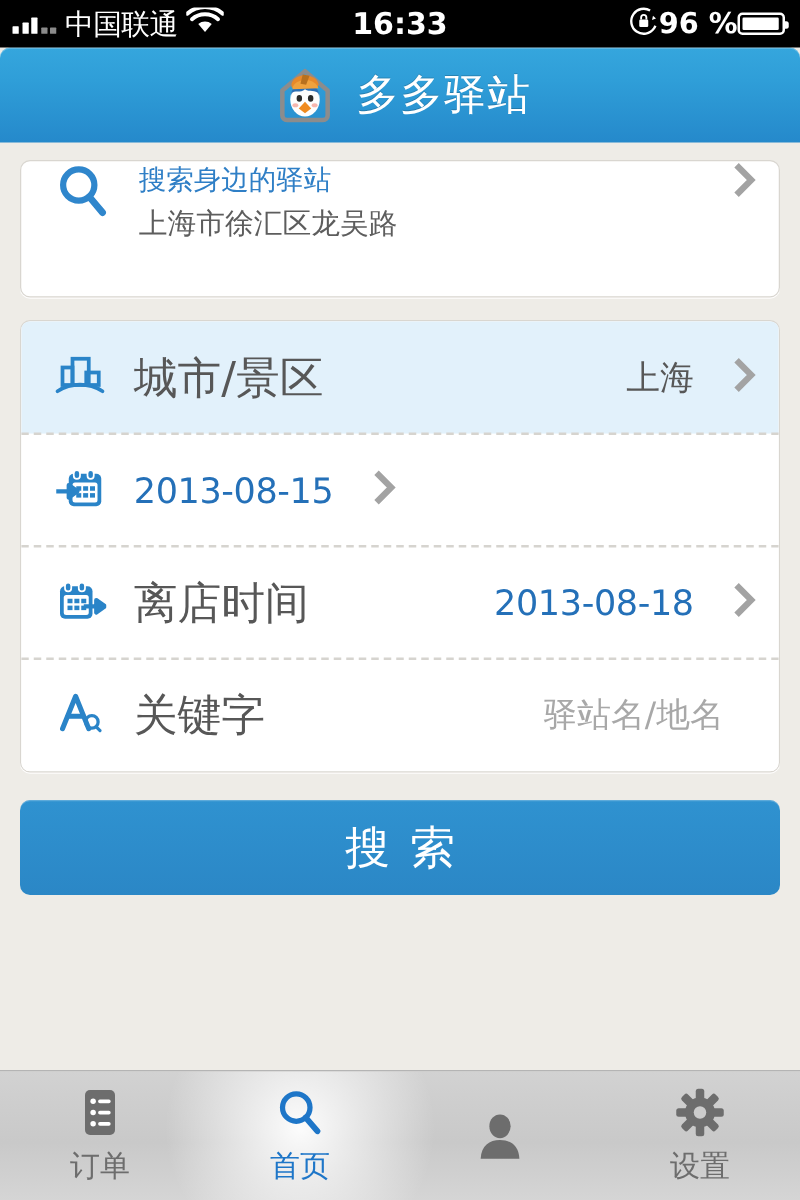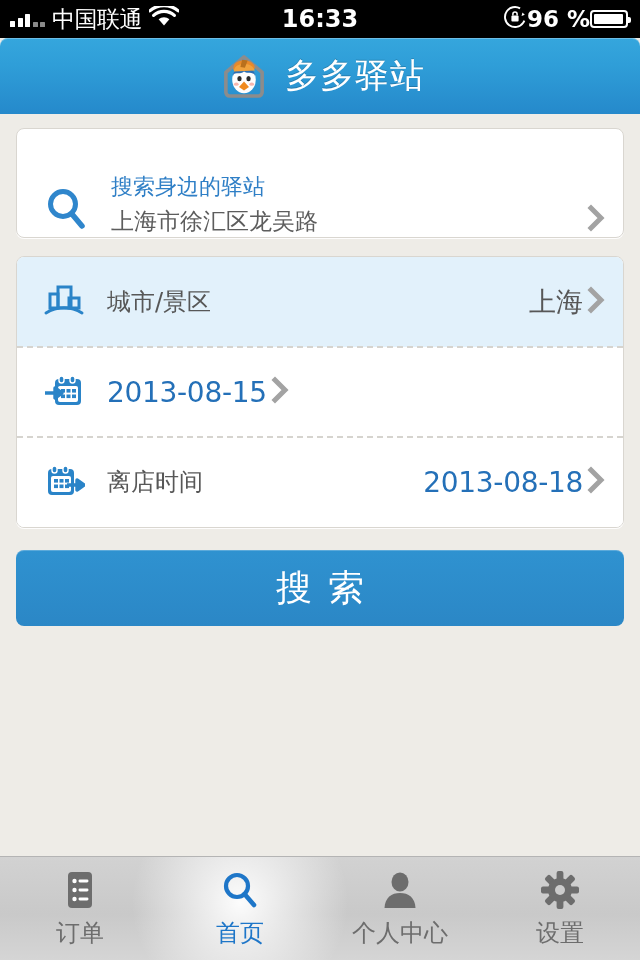--- a/index.html
+++ b/index.html
@@ -107,21 +107,21 @@
     background: #ffffff;
     border: 1px solid #d9d6d0;
     border-radius: 8px;
     box-shadow: 0 1px 0 rgba(255,255,255,0.9);
   }
 
   
   .nearby {
     height: 110px;
     display: flex;
-    align-items: flex-end;
+    align-items: flex-start;
     padding: 0 18px 0 26px;
     margin-bottom: 18px;
   }
   .nearby .mg { flex: 0 0 auto; width: 48px; height: 48px; margin-right: 20px; }
   .nearby .texts { flex: 1 1 auto; display: flex; flex-direction: column; gap: 4px; }
   .nearby-title {
     color: #2f7fc6;
     font-size: 22px;
   }
   .nearby-sub {
@@ -144,28 +144,28 @@
   .row + .row::before {
     content: "";
     position: absolute;
     left: 0; right: 0; top: -1px;
     border-top: 2px dashed #d6d4cf;
   }
   .row.active { background: #e2f1fb; }
   .row .ico { flex: 0 0 auto; width: 42px; height: 42px; margin-right: 22px; }
   .row .label {
     flex: 1 1 auto;
-    font-size: 24px;
+    font-size: 35px;
     color: #575757;
   }
   .row .value {
     flex: 0 0 auto;
     font-size: 27px;
     color: #575757;
-    margin-right: 4px;
+    margin-right: 32px;
   }
   .row .value.blue  { color: #2470b8; font-size: 28px; letter-spacing: -0.3px; }
   .row .value.muted { color: #a8a8a8; }
   .row .value.nochev { margin-right: 26px; }
 
   
   .search-btn {
     margin-top: 22px;
     height: 76px;
     background: linear-gradient(to bottom, #2f92d0 0%, #2b87c6 100%);
@@ -362,20 +362,32 @@
         </span>
         <span class="label">离店时间</span>
         <span class="value blue">2013-08-18</span>
         <span>
           <svg class="chev" viewBox="0 0 18 30">
               <polyline points="4,5 14,15 4,25" fill="none" stroke="#a3a3a3" stroke-width="5" stroke-linecap="square"></polyline>
             </svg>
         </span>
       </div>
 
+      <div class="row">
+        <span>
+          <svg class="ico" viewBox="0 0 42 42">
+            <path d="M7 34 L17.5 8 L28 34" fill="none" stroke="#2a84c8" stroke-width="4" stroke-linecap="round" stroke-linejoin="round"></path>
+            <line x1="11.5" y1="24" x2="23.5" y2="24" stroke="#2a84c8" stroke-width="4" stroke-linecap="round"></line>
+            <circle cx="30.5" cy="28.5" r="5" fill="none" stroke="#2a84c8" stroke-width="2.6"></circle>
+            <line x1="34" y1="32.5" x2="37" y2="35.5" stroke="#2a84c8" stroke-width="2.6" stroke-linecap="round"></line>
+          </svg>
+        </span>
+        <span class="label">关键字</span>
+        <span class="value muted nochev">驿站名/地名</span>
+      </div>
 
 
     </div>
 
     <button class="search-btn">搜索</button>
 
     <div class="spacer"></div>
   </div>
 
   <div class="tabbar">
@@ -407,21 +419,20 @@
       <span class="tlabel">首页</span>
     </div>
 
     <div class="tab">
       <span>
         <svg class="tico" viewBox="0 0 42 42">
           <ellipse cx="21" cy="13" rx="8.5" ry="9.5" fill="#6d6d6d"></ellipse>
           <path d="M5.5 39 C6 28.5 12.5 24 21 24 C29.5 24 36 28.5 36.5 39 Z" fill="#6d6d6d"></path>
         </svg>
       </span>
-      <span class="tlabel">个人中心</span>
     </div>
 
     <div class="tab">
       <span>
         <svg class="tico" viewBox="0 0 42 42">
           <g fill="#6d6d6d">
             <rect x="17.6" y="2" width="6.8" height="38" rx="2"></rect>
             <rect x="17.6" y="2" width="6.8" height="38" rx="2" transform="rotate(45 21 21)"></rect>
             <rect x="17.6" y="2" width="6.8" height="38" rx="2" transform="rotate(90 21 21)"></rect>
             <rect x="17.6" y="2" width="6.8" height="38" rx="2" transform="rotate(135 21 21)"></rect>

